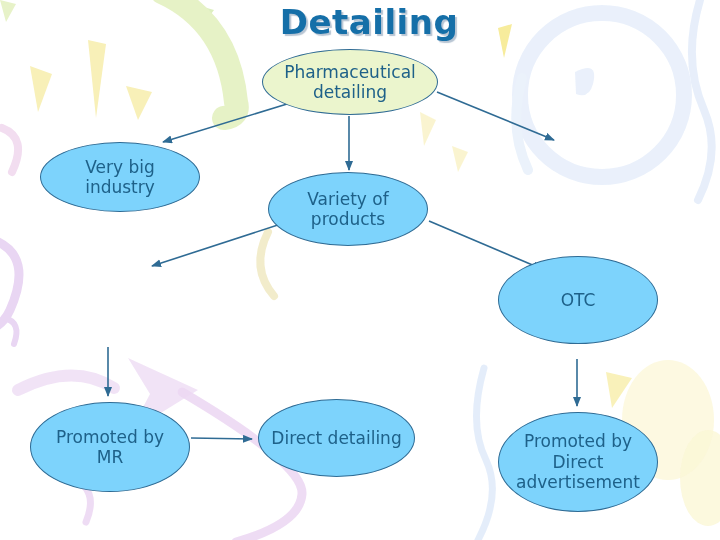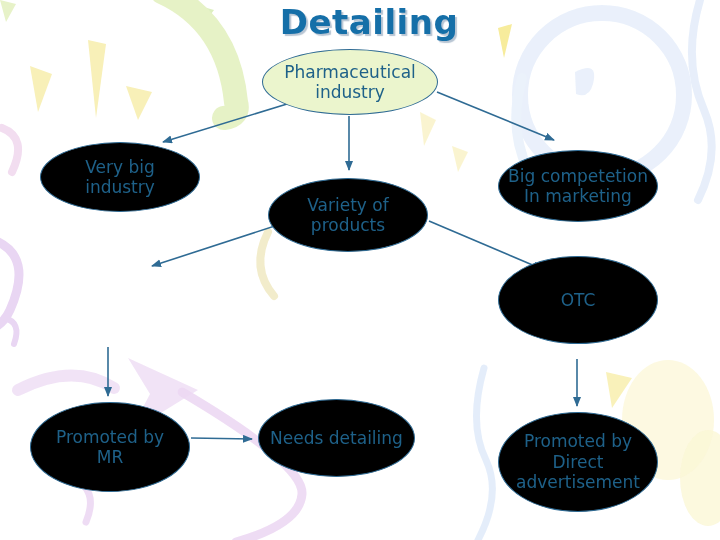--- a/index.html
+++ b/index.html
@@ -10,31 +10,31 @@
   .bg,.edges{position:absolute;left:0;top:0;width:720px;height:540px;}
   .bg{z-index:0;}
   .edges{z-index:1;pointer-events:none;}
   .title{
     position:absolute;left:9px;top:2px;width:720px;margin:0;z-index:2;
     text-align:center;font-size:34px;font-weight:700;color:#156FA8;
     text-shadow:2px 2px 1px rgba(125,150,175,.55);letter-spacing:.5px;
   }
   .node{
     position:absolute;z-index:2;border:1.5px solid #2F6B94;border-radius:50%;
-    background:#000000;display:flex;align-items:center;justify-content:center;
+    background:#7dd3fc;display:flex;align-items:center;justify-content:center;
     box-sizing:border-box;
   }
   .node span{
     white-space:pre-line;text-align:center;color:#1E6189;font-size:17px;line-height:1.2;
   }
   .node.root{background:#EBF5CD;}
   
   #n-pharma   {left:262px;top:49px;width:176px;height:66px;}
   #n-verybig  {left:40px; top:142px;width:160px;height:70px;}
-  #n-variety  {left:268px;top:178px;width:160px;height:74px;}
+  #n-variety  {left:268px;top:172px;width:160px;height:74px;}
   #n-bigcomp  {left:498px;top:150px;width:160px;height:72px;}
   #n-ethical  {left:34px; top:268px;width:156px;height:78px;}
   #n-otc      {left:498px;top:256px;width:160px;height:88px;}
   #n-prommr   {left:30px; top:402px;width:160px;height:90px;}
   #n-needs    {left:258px;top:399px;width:157px;height:78px;}
   #n-promdir  {left:498px;top:412px;width:160px;height:100px;}
 </style>
 </head>
 <body>
 
@@ -102,43 +102,39 @@
       <line x1="287" y1="222" x2="152" y2="266" marker-end="url(#ah)"></line>
       <line x1="429" y1="221" x2="542" y2="269" marker-end="url(#ah)"></line>
       <line x1="108" y1="347" x2="108" y2="396" marker-end="url(#ah)"></line>
       <line x1="191" y1="438" x2="252" y2="439" marker-end="url(#ah)"></line>
       <line x1="577" y1="359" x2="577" y2="406" marker-end="url(#ah)"></line>
     </g>
   </svg>
 
   <div class="node root" id="n-pharma">
     <span>Pharmaceutical
-industry</span>
+detailing</span>
   </div>
   <div class="node" id="n-verybig">
     <span>Very big
 industry</span>
   </div>
   <div class="node" id="n-variety">
     <span>Variety of
 products</span>
   </div>
-  <div class="node" id="n-bigcomp">
-    <span>Big competetion
-In marketing</span>
-  </div>
   <div class="node" id="n-otc">
     <span>OTC</span>
   </div>
   <div class="node" id="n-prommr">
     <span>Promoted by
 MR</span>
   </div>
   <div class="node" id="n-needs">
-    <span>Needs detailing</span>
+    <span>Direct detailing</span>
   </div>
   <div class="node" id="n-promdir">
     <span>Promoted by
 Direct
 advertisement</span>
   </div>
 
 </div>
 
 </body></html>

